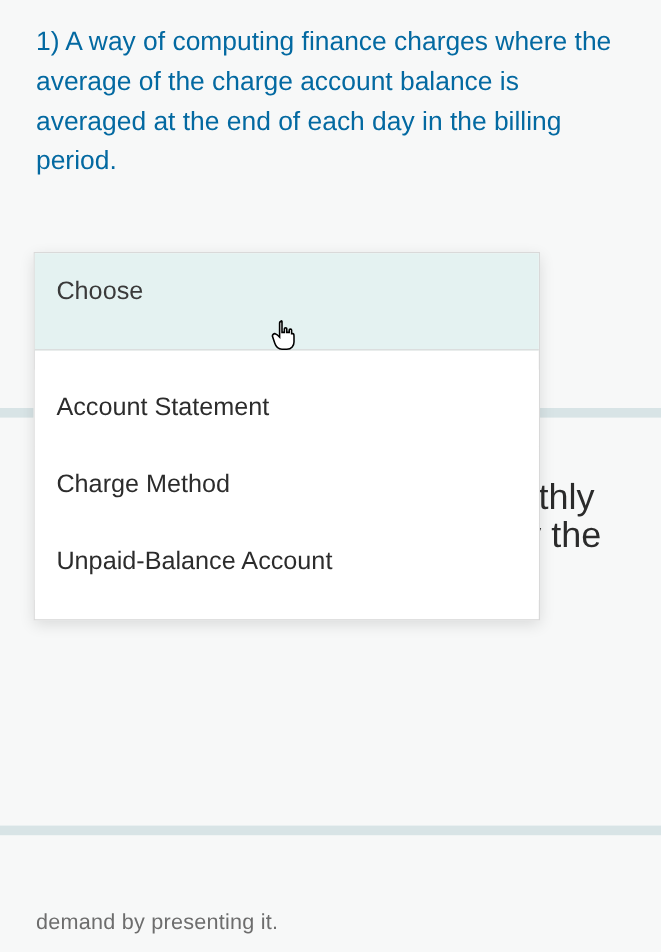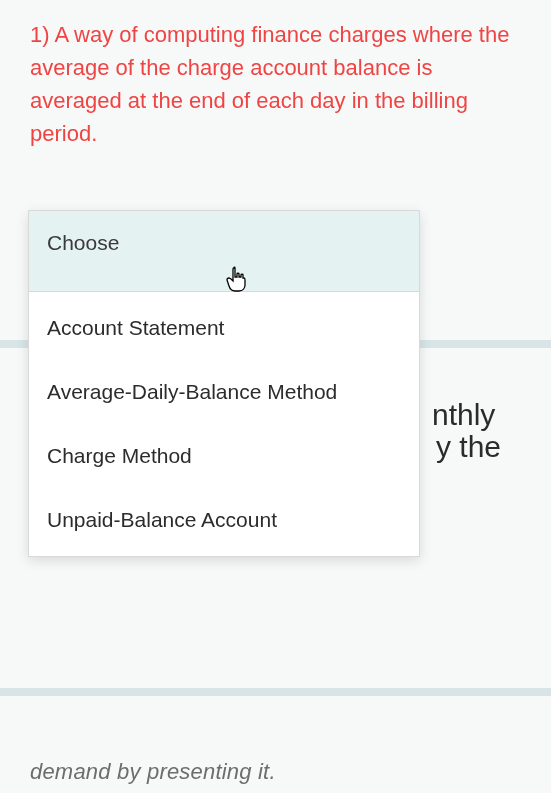--- a/index.html
+++ b/index.html
@@ -13,21 +13,21 @@
       background: #f7f8f8;
       font-family: Arial, Helvetica, sans-serif;
       color: #2b2b2b;
       position: relative;
       overflow: hidden;
     }
     .question-text {
       padding: 18px 28px 10px 30px;
       font-size: 22px;
       line-height: 1.5;
-      color: #ef4444;
+      color: #0369a1;
     }
     .bg-stripe {
       position: absolute;
       left: 0;
       right: 0;
       height: 8px;
       background: #d8e4e6;
     }
     .stripe1 { top: 340px; }
     .stripe2 { top: 688px; }
@@ -35,30 +35,29 @@
       position: absolute;
       font-size: 30px;
       color: #2b2b2b;
       line-height: 1.5;
     }
     .bg-text-nthly { left: 432px; top: 392px; }
     .bg-text-ythe { left: 436px; top: 424px; }
     .bg-text-demand {
       left: 30px;
       top: 755px;
-      font-size: 22px;
+      font-size: 18px;
       color: #6d6d6d;
       letter-spacing: 0.2px;
-      font-style: italic;
     }
     .dropdown {
       position: absolute;
       left: 28px;
       top: 210px;
-      width: 392px;
+      width: 422px;
       background: #ffffff;
       border: 1px solid #d9d9d9;
       box-shadow: 0 4px 12px rgba(0,0,0,0.12);
     }
     .dropdown-header {
       background: #e4f2f1;
       border-bottom: 1px solid #d9d9d9;
       padding: 20px 18px 36px 18px;
       position: relative;
       font-size: 21px;
@@ -67,21 +66,21 @@
     }
     .cursor-icon {
       position: absolute;
       left: 195px;
       top: 54px;
       width: 24px;
       height: 28px;
       pointer-events: none;
     }
     .dropdown-list {
-      padding: 4px 0;
+      padding: 16px 0;
     }
     .dropdown-option {
       padding: 20px 18px;
       font-size: 21px;
       color: #2c2c2c;
       cursor: pointer;
       background: #ffffff;
     }
   </style>
 </head>
@@ -98,17 +97,16 @@
 
 <div class="dropdown">
   <div class="dropdown-header">
     <span>Choose</span>
     <svg class="cursor-icon" viewBox="0 0 24 28">
       <path d="M10 3 C10 2 11 2 11 3 L11 12 L13 12 L13 9 C13 8 15 8 15 9 L15 12 L17 12 L17 10 C17 9 19 9 19 10 L19 13 L20 13 C21 13 21 14 21 15 L21 20 C21 23 19 26 15 26 L11 26 C8 26 6 24 5 21 L3 15 C3 14 4 13 5 13 L7 14 L9 16 L9 4 C9 3 10 3 10 3 Z" fill="#ffffff" stroke="#000000" stroke-width="1.3"></path>
     </svg>
   </div>
   <div class="dropdown-list">
     <div class="dropdown-option">Account Statement</div>
-    <div class="dropdown-option">Average-Daily-Balance Method</div>
     <div class="dropdown-option">Charge Method</div>
     <div class="dropdown-option">Unpaid-Balance Account</div>
   </div>
 </div>
 
 </body></html>

